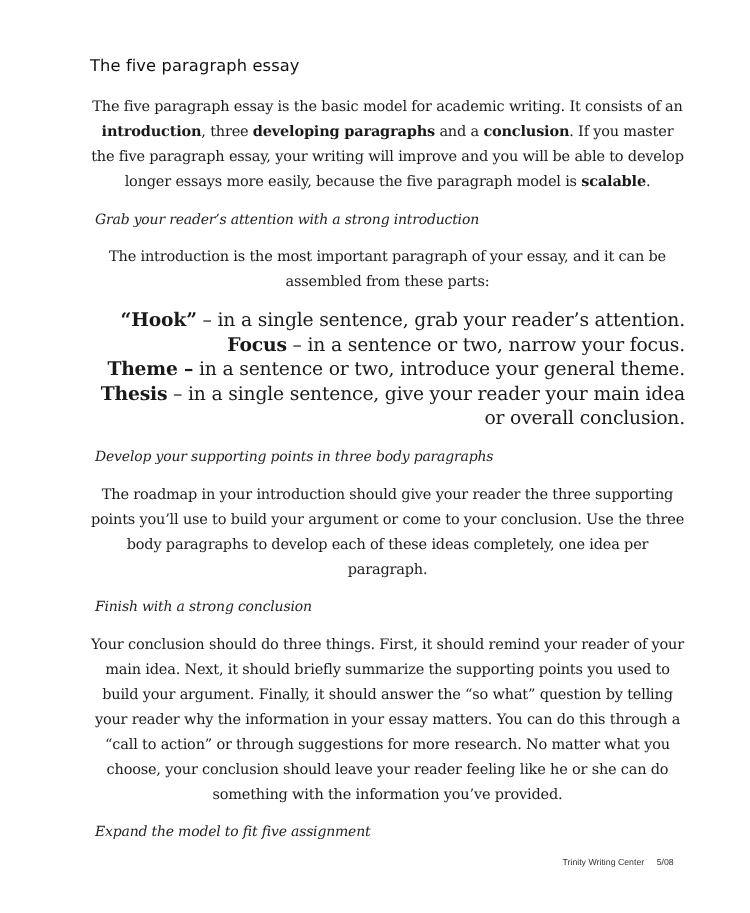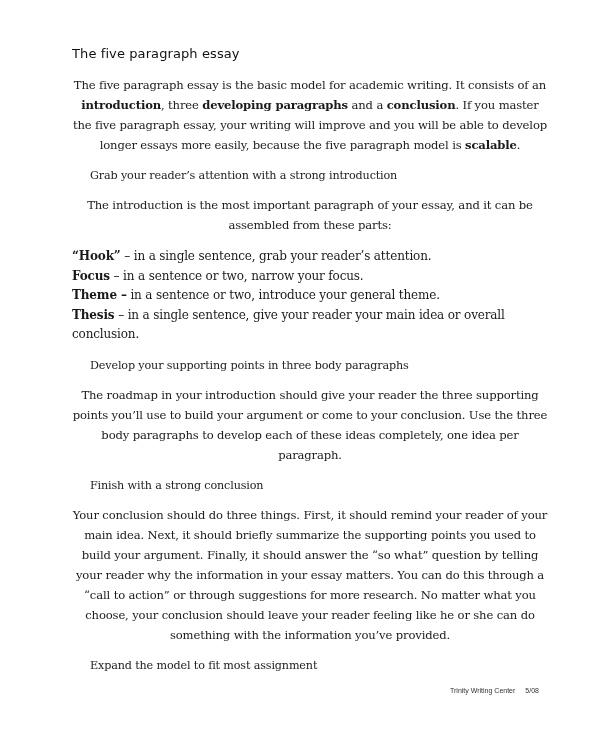--- a/index.html
+++ b/index.html
@@ -13,25 +13,25 @@
       font-family: "DejaVu Sans", "Liberation Sans", sans-serif;
       font-size: 13px; font-weight: normal; color: #111;
       margin: 0 0 14px 0; letter-spacing: 0.1px;
     }
     .para {
       font-size: 11.6px; line-height: 20px; margin: 0 0 12px 0;
       letter-spacing: -0.15px;
       text-align: center;
     }
     .sub {
-      font-size: 11.2px; line-height: 18px; margin: 0 0 10px 18px;
+      font-style: italic; font-size: 11.2px; line-height: 18px; margin: 0 0 10px 4px;
       color: #222; letter-spacing: -0.15px;
     }
     .list { margin: 0 0 12px 0; }
-    .list .item { font-size: 12px; line-height: 19.5px; letter-spacing: -0.15px; }
+    .list .item { font-size: 15px; line-height: 19.5px; letter-spacing: -0.15px; text-align: right; }
     b { font-weight: bold; }
     .footer {
       position: absolute; left: 450px; top: 687px;
       font-family: "Liberation Sans", "DejaVu Sans", sans-serif;
       font-size: 7px; color: #333;
     }
     .footer .pg { margin-left: 10px; }
   </style>
 </head>
 <body>
@@ -49,20 +49,20 @@
     <div class="item"><b>Theme –</b><span> in a sentence or two, introduce your general theme.</span></div>
     <div class="item"><b>Thesis</b><span> – in a single sentence, give your reader your main idea or overall conclusion.</span></div>
   </div>
 
   <p class="sub">Develop your supporting points in three body paragraphs</p>
   <p class="para">The roadmap in your introduction should give your reader the three supporting points you’ll use to build your argument or come to your conclusion.  Use the three body paragraphs to develop each of these ideas completely, one idea per paragraph.</p>
 
   <p class="sub">Finish with a strong conclusion</p>
   <p class="para">Your conclusion should do three things.  First, it should remind your reader of your main idea.  Next, it should briefly summarize the supporting points you used to build your argument.  Finally, it should answer the “so what” question by telling your reader why the information in your essay matters.  You can do this through a “call to action” or through suggestions for more research.  No matter what you choose, your conclusion should leave your reader feeling like he or she can do something with the information you’ve provided.</p>
 
-  <p class="sub">Expand the model to fit most assignment</p>
+  <p class="sub">Expand the model to fit five assignment</p>
   <p class="para"></p>
 
 </div>
 
 <div class="footer">
   <span>Trinity Writing Center</span><span class="pg">5/08</span>
 </div>
 
 </body></html>

